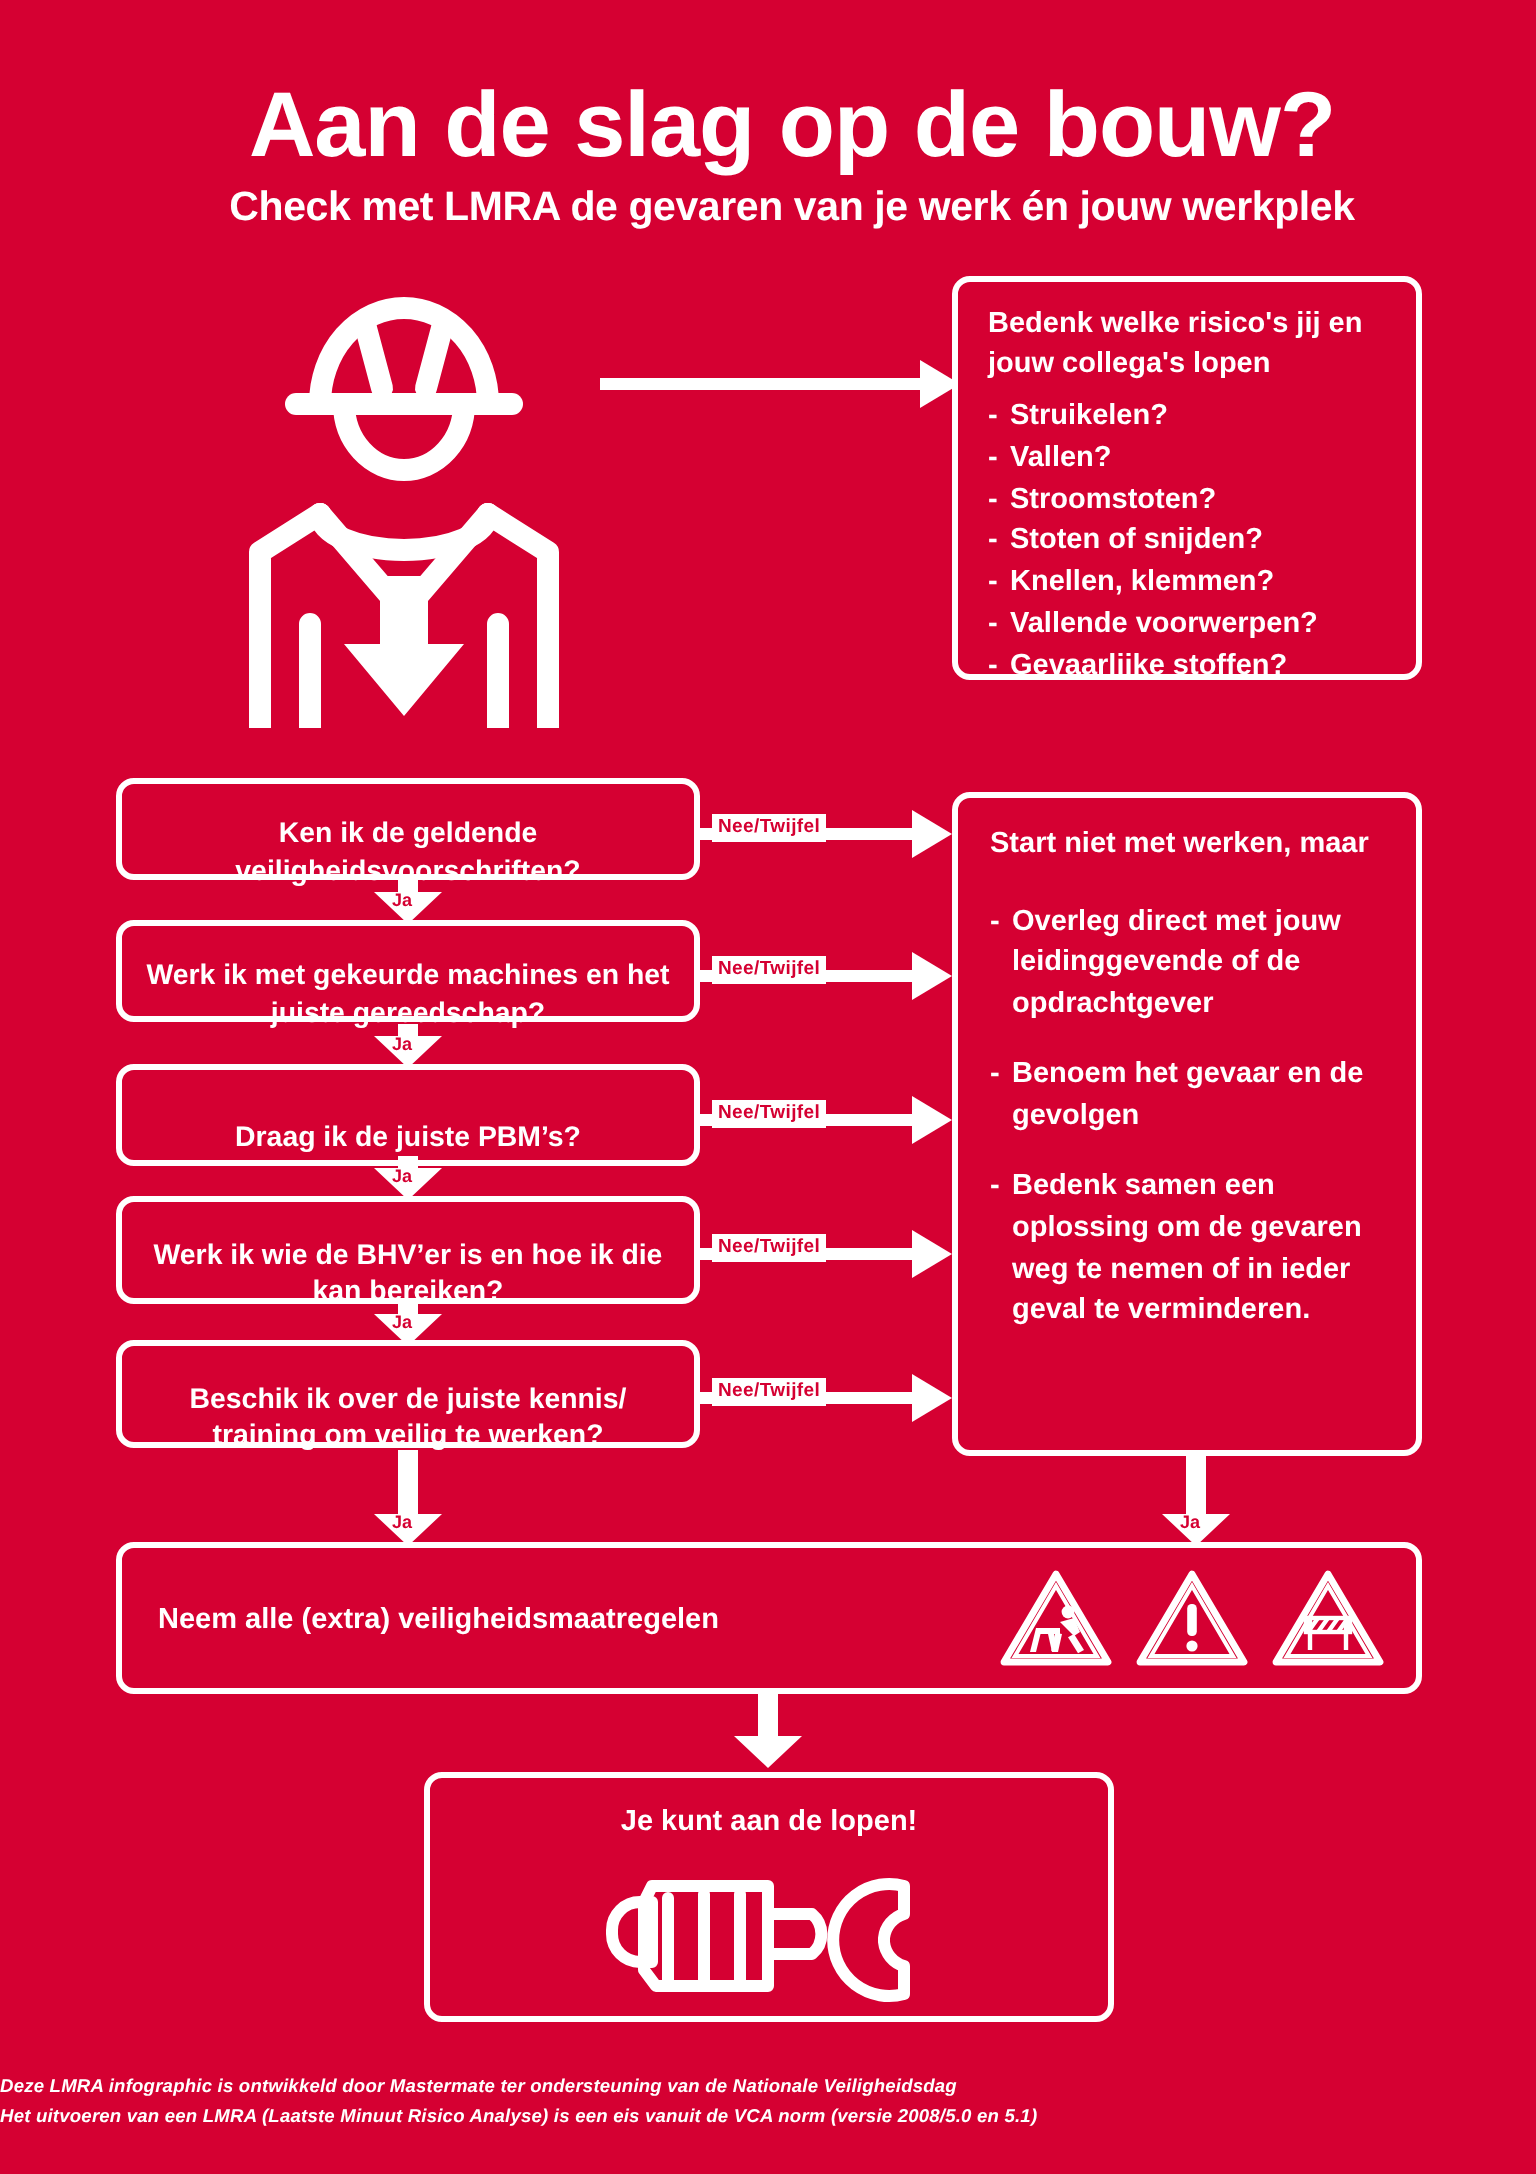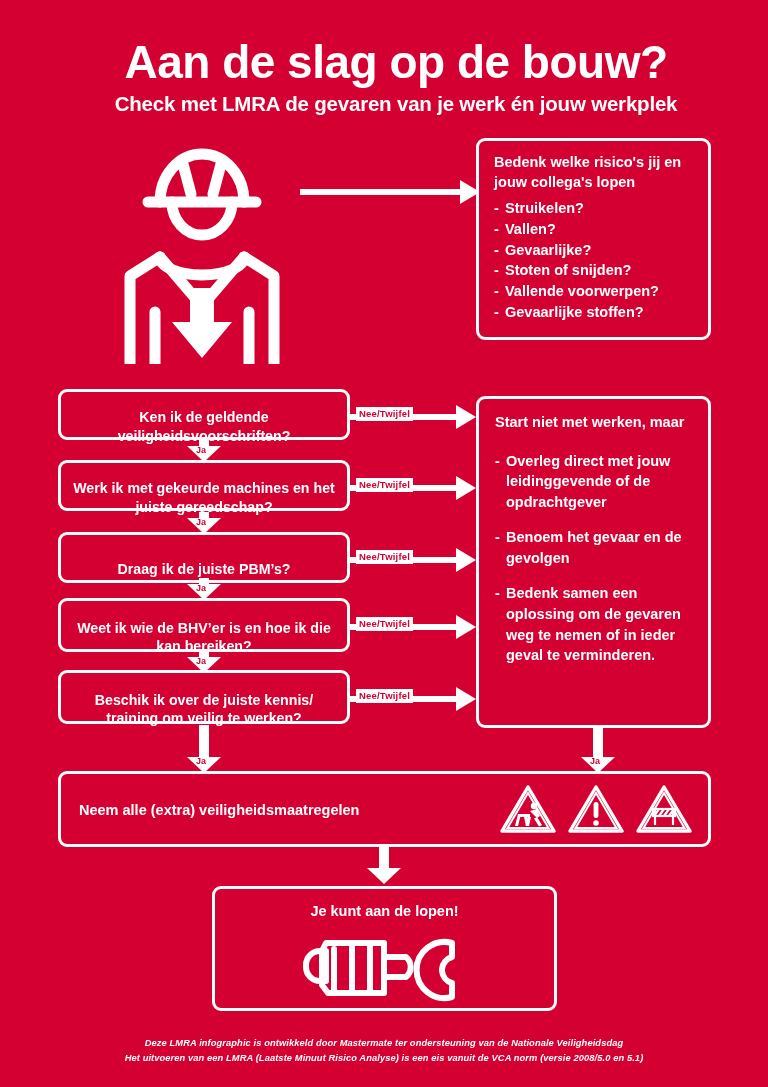--- a/index.html
+++ b/index.html
@@ -110,21 +110,21 @@
   #measures-box { left: 58px; top: 771px; width: 653px; height: 76px; }
   .measures-text { position: absolute; left: 18px; top: 28px; font-size: 14.5px; font-weight: 700; }
   .tri-row { position: absolute; right: 16px; top: 10px; display: flex; gap: 12px; }
 
   
   #final-box { left: 212px; top: 886px; width: 345px; height: 125px; }
   .final-text { position: absolute; left: 0; top: 14px; width: 100%; text-align: center; font-size: 14.5px; font-weight: 700; }
   .fist { position: absolute; left: 50%; top: 38px; transform: translateX(-50%); }
 
   
-  .footer { position: absolute; left: 0; top: 1036px; width: 768px; text-align: center; }
+  .footer { position: absolute; left: 0; top: 1036px; width: 768px; }
   .footer div {
     font-size: 9.3px; font-weight: 700; font-style: italic;
     line-height: 1.65; color: #ffffff; letter-spacing: 0.1px;
   }
 </style>
 </head>
 <body>
 
 <div class="poster">
 
@@ -154,38 +154,39 @@
   <div class="harrow" style="left:300px; top:185px; width:180px;">
     <div class="bar" style="width:162px;"></div>
     <div class="head"></div>
   </div>
 
   <div class="obox" id="risk-panel">
     <div class="risk-head">Bedenk welke risico's jij en jouw collega's lopen</div>
     <ul class="risk-list">
       <li>Struikelen?</li>
       <li>Vallen?</li>
-      <li>Gevaarlijke?</li>
+      <li>Stroomstoten?</li>
       <li>Stoten of snijden?</li>
+      <li>Knellen, klemmen?</li>
       <li>Vallende voorwerpen?</li>
       <li>Gevaarlijke stoffen?</li>
     </ul>
   </div>
 
   <div class="qbox" style="top:389px; height:51px;">
     <span>Ken ik de geldende veiligheidsvoorschriften?</span>
   </div>
   <div class="qbox" style="top:460px; height:51px;">
     <span>Werk ik met gekeurde machines en het juiste gereedschap?</span>
   </div>
   <div class="qbox" style="top:532px; height:51px;">
     <span>Draag ik de juiste PBM’s?</span>
   </div>
   <div class="qbox" style="top:598px; height:54px;">
-    <span>Weet ik wie de BHV’er is en hoe ik die kan bereiken?</span>
+    <span>Werk ik wie de BHV’er is en hoe ik die kan bereiken?</span>
   </div>
   <div class="qbox" style="top:670px; height:54px;">
     <span>Beschik ik over de juiste kennis/ training om veilig te werken?</span>
   </div>
 
   <div class="varrow" style="left:187px; top:440px; height:22px;">
     <div class="vbar" style="height:10px;"></div>
     <div class="vhead"></div>
     <div class="vlbl">Ja</div>
   </div>

